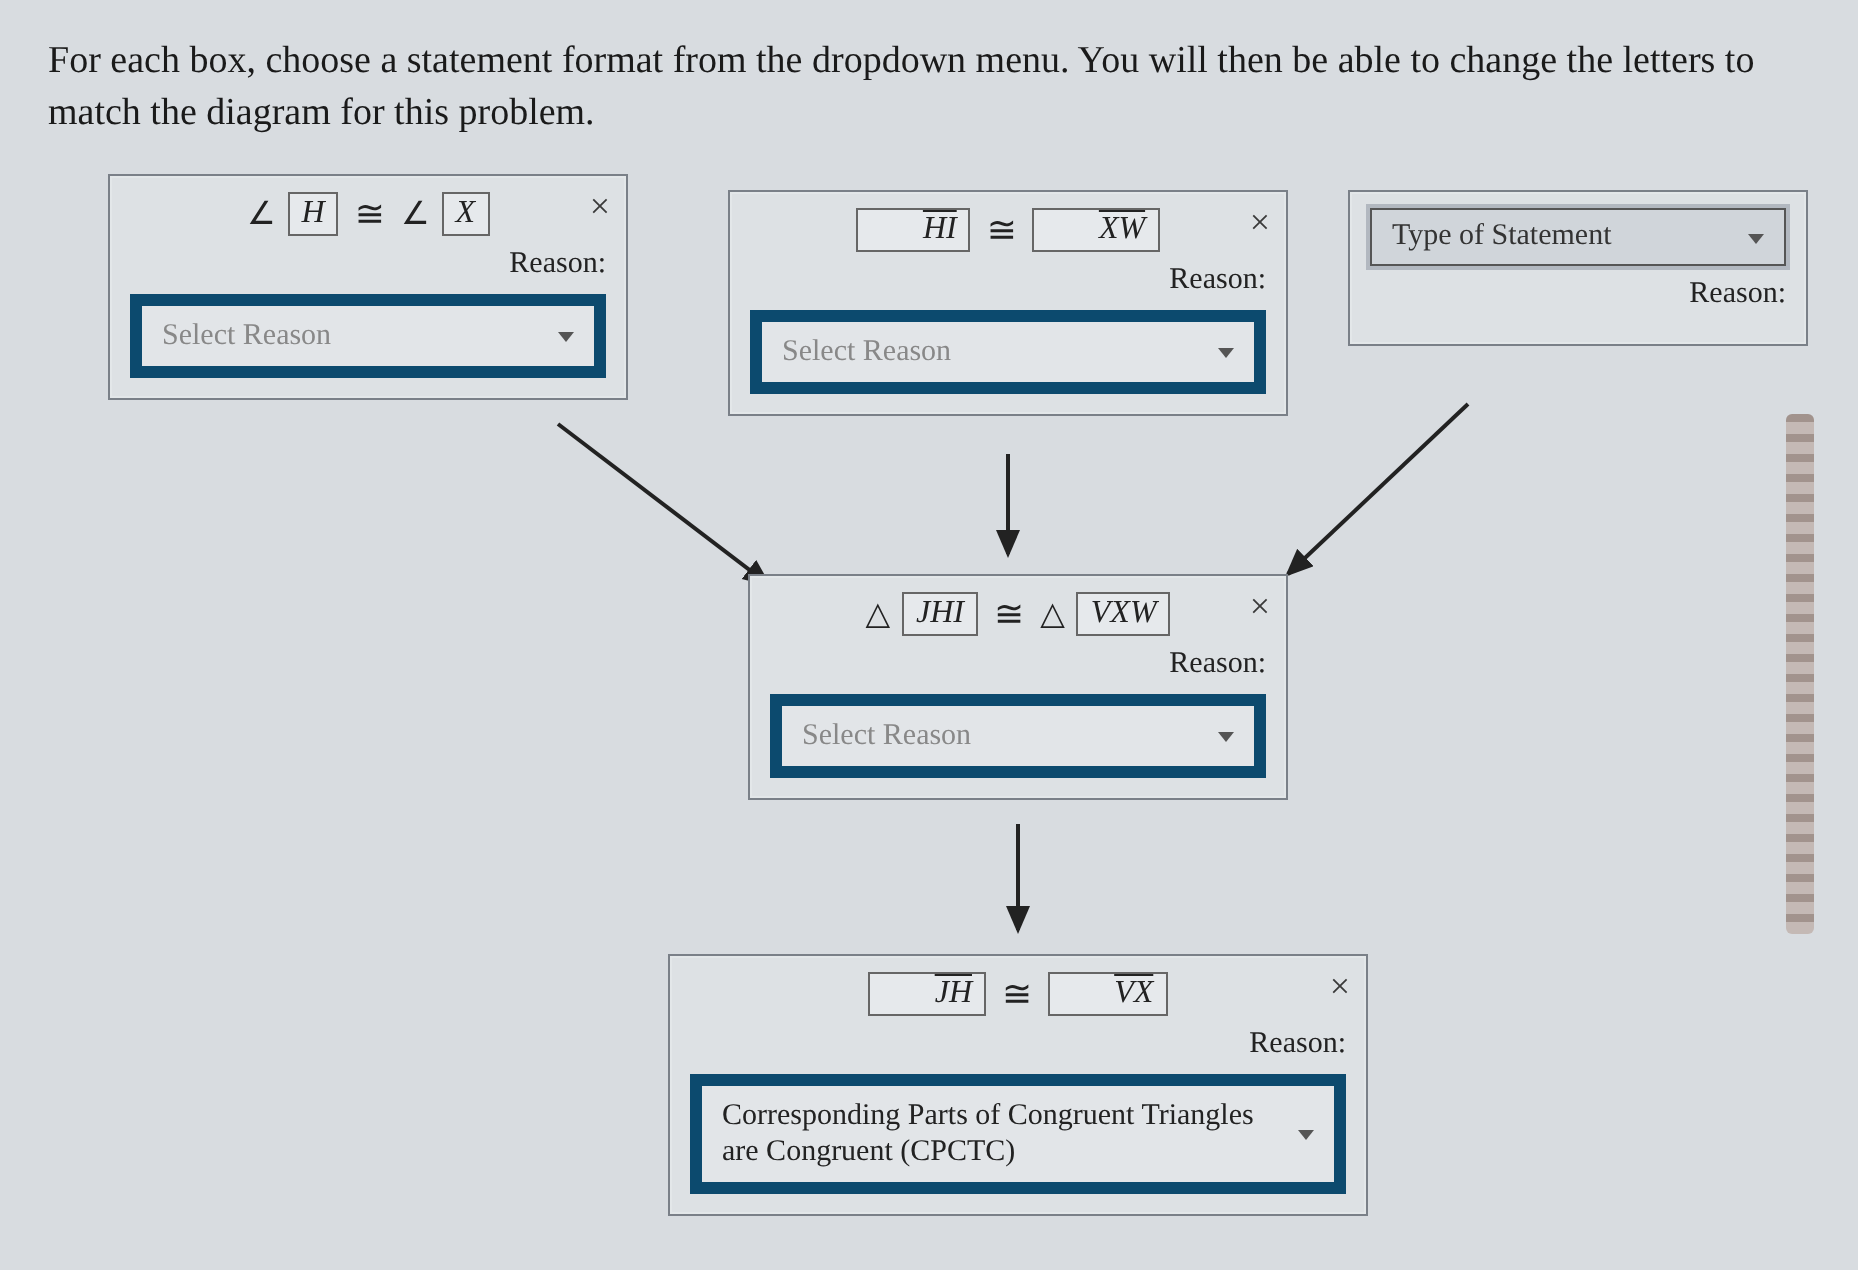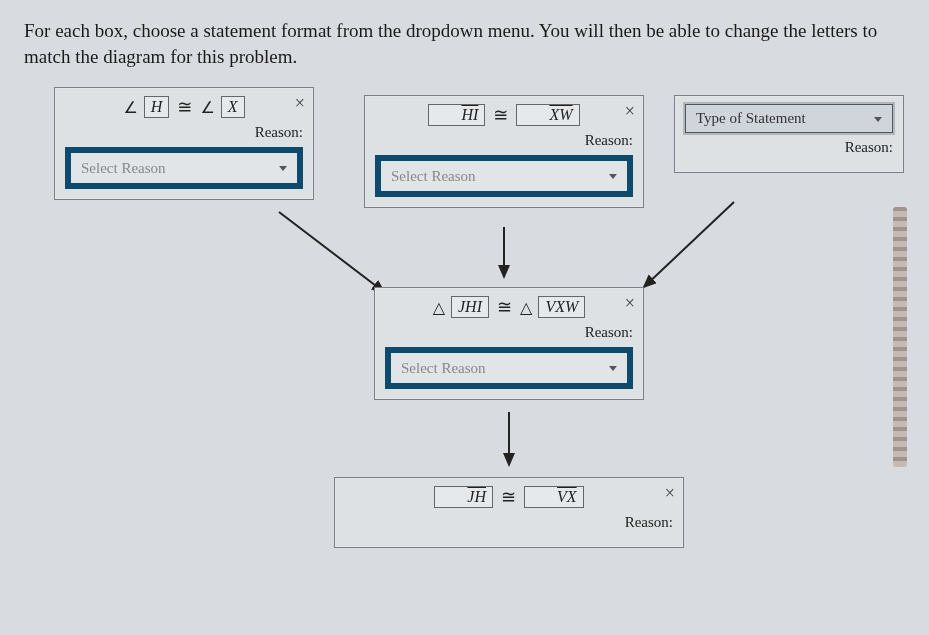--- a/index.html
+++ b/index.html
@@ -210,16 +210,17 @@
   </div>
 
   <div id="box5" class="proof-box">
     <span class="close-x">×</span>
     <div class="stmt-row">
       <span class="letterbox overline">JH</span>
       <span class="congr">≅</span>
       <span class="letterbox overline">VX</span>
     </div>
     <div class="reason-label">Reason:</div>
+    <div class="reason-select filled">Corresponding Parts of Congruent Triangles are Congruent (CPCTC)</div>
   </div>
 
   <div class="spiral"></div>
 </div>
 
 </body></html>

